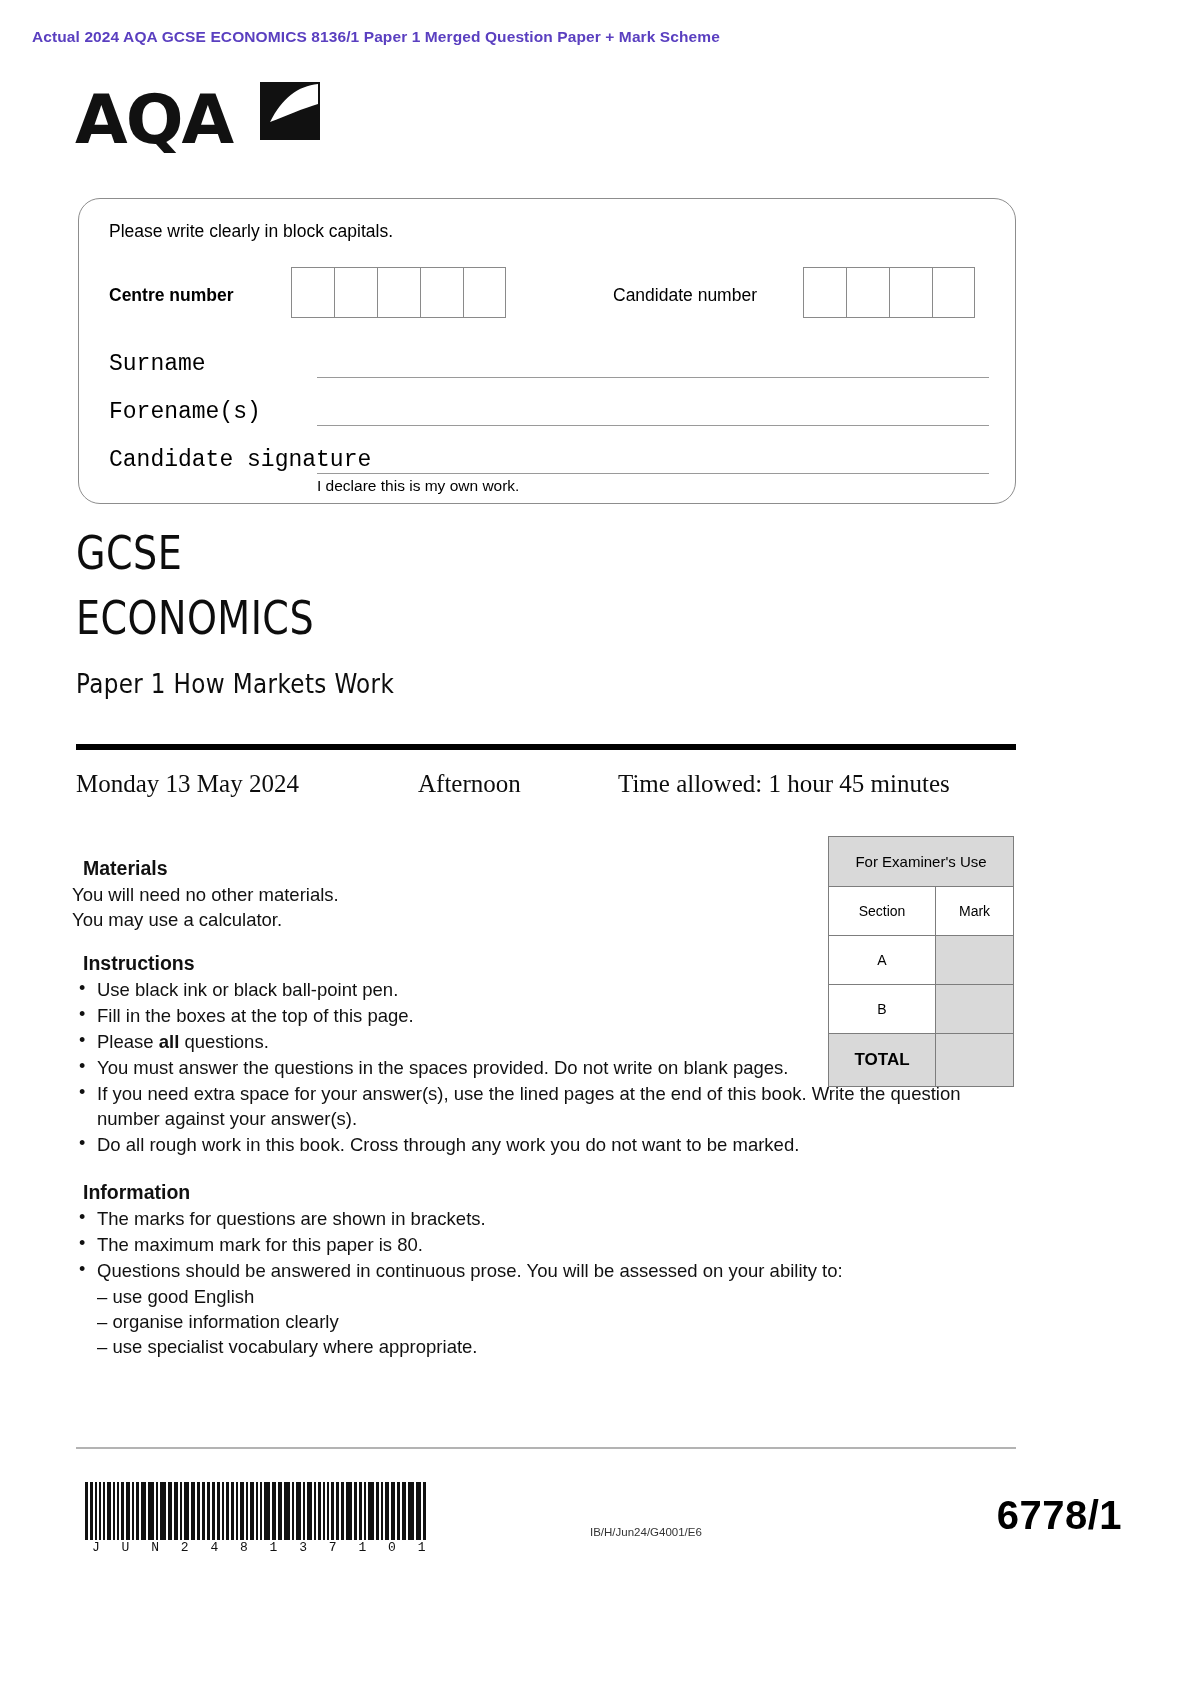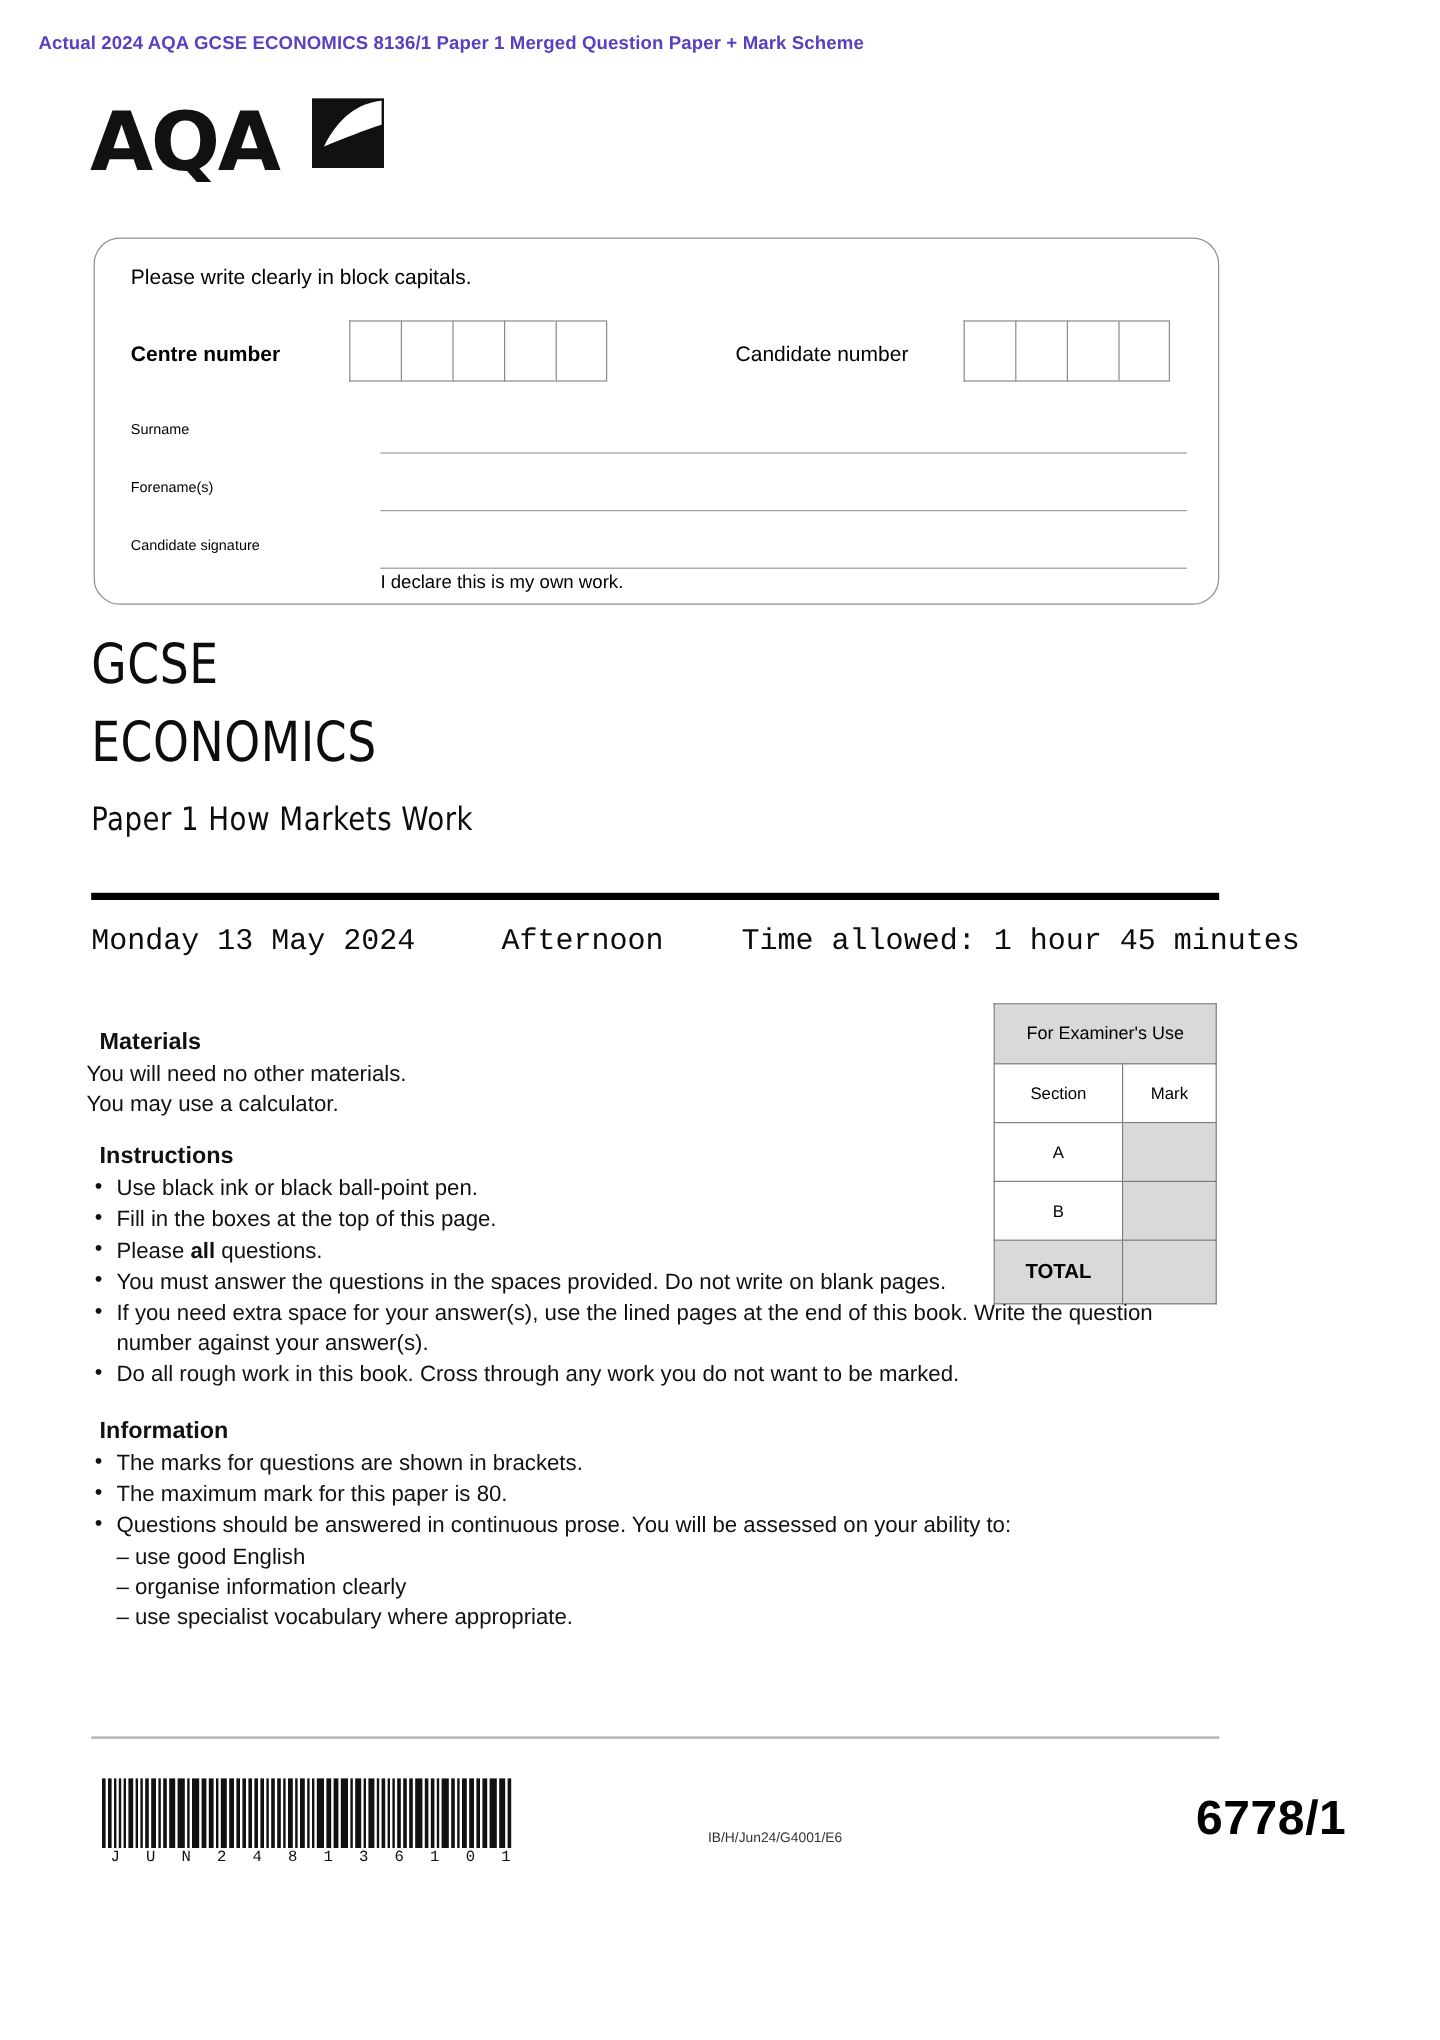--- a/index.html
+++ b/index.html
@@ -124,21 +124,22 @@
   .namerow {
     position: absolute;
     left: 30px;
     width: 880px;
     height: 40px;
   }
   .namerow .lbl2 {
     position: absolute;
     left: 0;
     top: 0;
-    font-size: 12px;
+    font-size: 23px;
+    font-family: Liberation Mono, monospace;
   }
   .namerow .ruler {
     position: absolute;
     left: 208px;
     right: 0;
     top: 26px;
     height: 0;
     border-top: 1.6px solid #9a9a9a;
   }
   .declare {
@@ -192,21 +193,21 @@
     background: #000;
   }
 
   
   .dateline {
     position: absolute;
     left: 76px;
     top: 770px;
     width: 940px;
     height: 36px;
-    font-family: Liberation Mono, monospace;
+    font-family: Liberation Serif, serif;
     font-size: 25px;
     color: #0d0d0d;
   }
   .dateline span { position: absolute; top: 0; white-space: nowrap; }
   .d-date   { left: 0; }
   .d-sess   { left: 342px; }
   .d-time   { left: 542px; }
 
   
   .exam-table {
@@ -510,17 +511,17 @@
       <div class="bar" style="width: 3px;"></div>
       <div class="bar" style="width: 2px;"></div>
       <div class="bar" style="width: 4px;"></div>
       <div class="bar" style="width: 4px;"></div>
       <div class="bar" style="width: 3px;"></div>
       <div class="bar" style="width: 4px;"></div>
       <div class="bar" style="width: 6px;"></div>
       <div class="bar" style="width: 5px;"></div>
       <div class="bar" style="width: 3px;"></div>
     </div>
-  <div class="barcode-digits">J U N 2 4 8 1 3 6 1 0 1</div>
+  <div class="barcode-digits">J U N 2 4 8 1 3 7 1 0 1</div>
   <div class="footer-code">IB/H/Jun24/G4001/E6</div>
   <div class="paper-code">6778/1</div>
 
 </div>
 
 </body></html>

